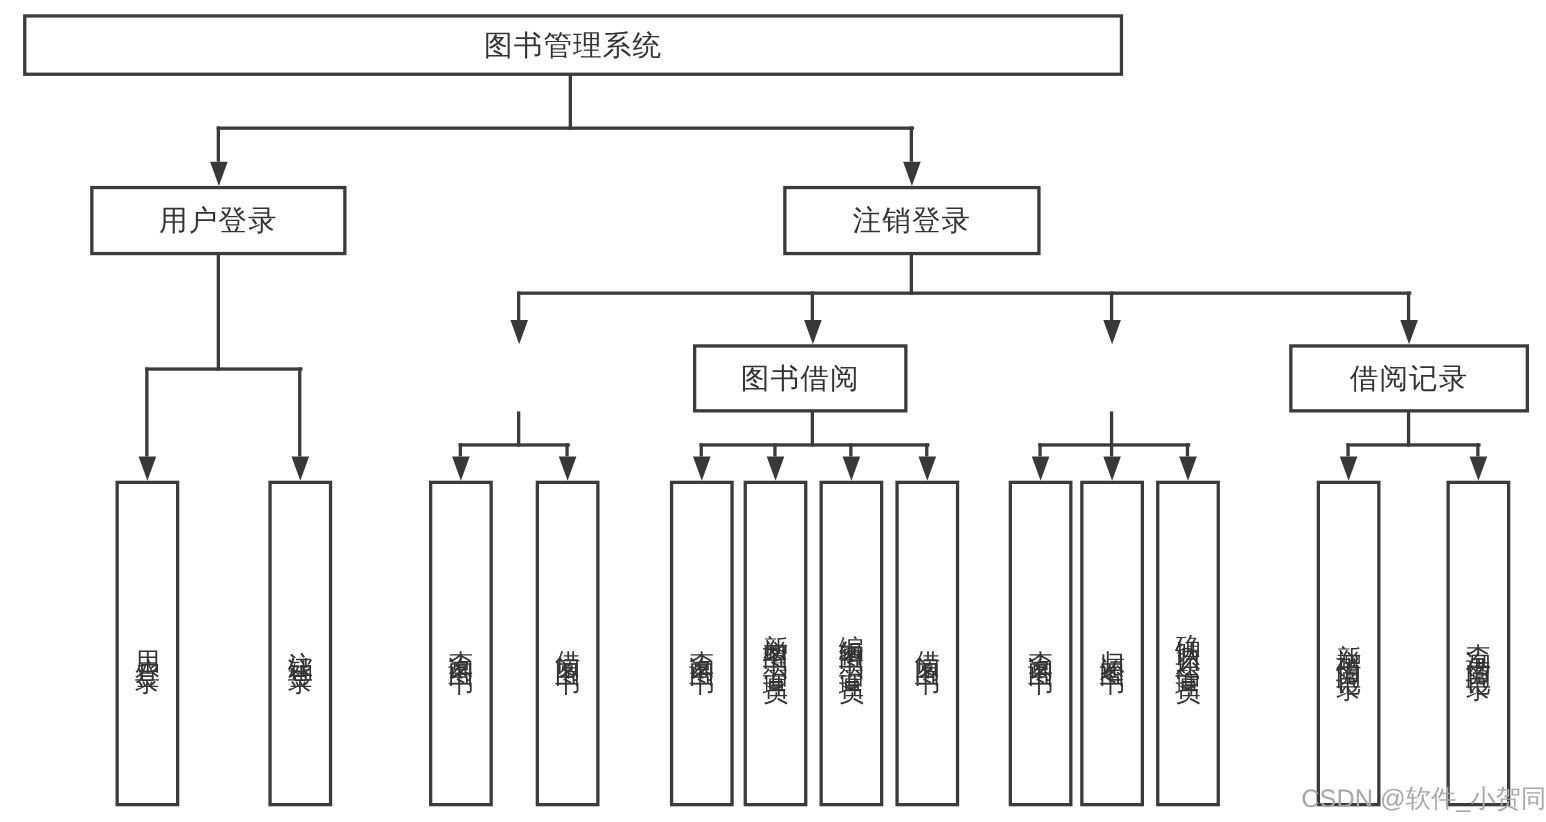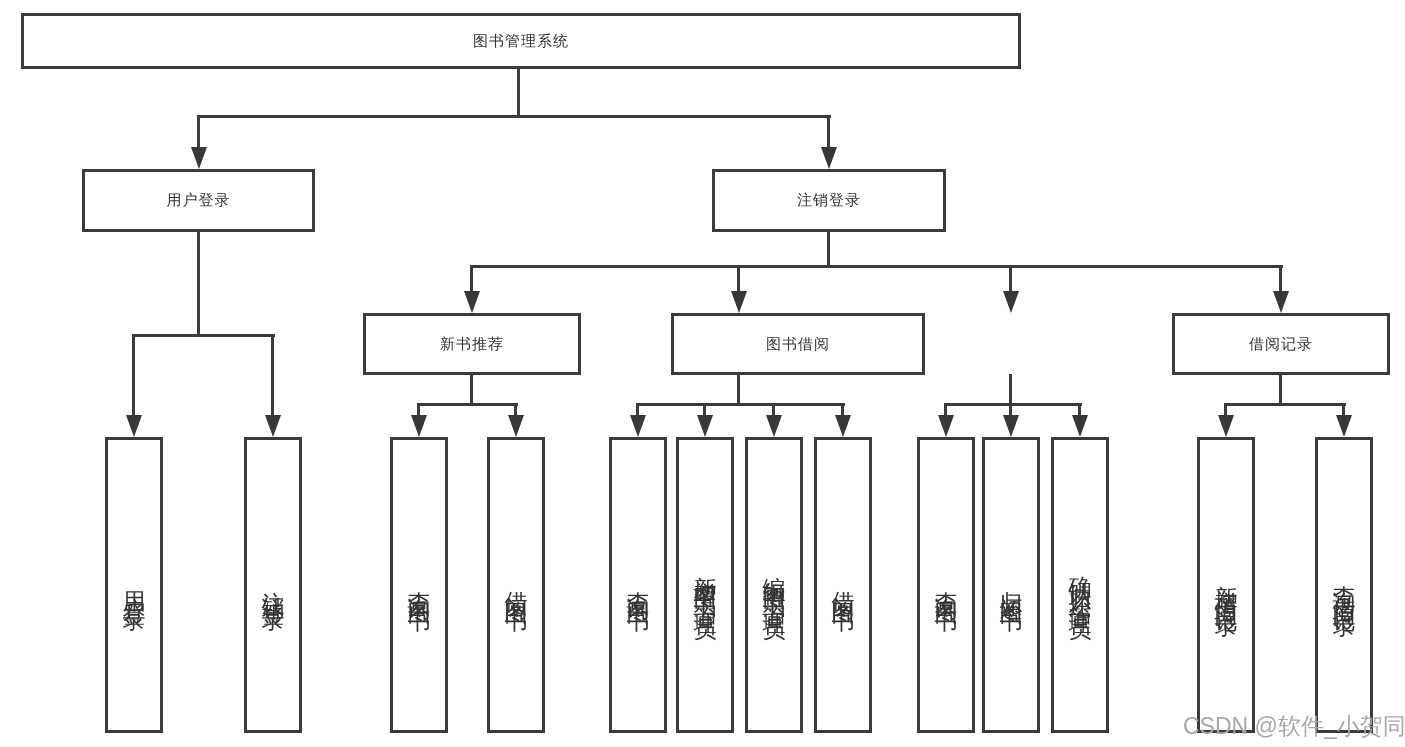--- a/index.html
+++ b/index.html
@@ -12,21 +12,21 @@
   }
   .node{
     position:absolute;
     box-sizing:border-box;
     border:3px solid #3b3b3b;
     background:#ffffff;
     display:flex;align-items:center;justify-content:center;
     color:#333333;
   }
   .hnode .lbl{
-    font-size:15px;
+    font-size:26px;
     letter-spacing:1px;
     white-space:nowrap;
   }
   .vnode .lbl{
     writing-mode:vertical-rl;
     text-orientation:mixed;
     font-size:23px;
     letter-spacing:6px;
     line-height:1;
   }
@@ -56,24 +56,21 @@
     <span class="lbl">图书管理系统</span>
   </div>
 
   <div class="node hnode" style="left:82px;top:169px;width:233px;height:63px;">
     <span class="lbl">用户登录</span>
   </div>
   <div class="node hnode" style="left:712px;top:169px;width:234px;height:63px;">
     <span class="lbl">注销登录</span>
   </div>
 
-  <div class="node hnode" style="left:363px;top:313px;width:218px;height:62px;">
-    <span class="lbl">新书推荐</span>
-  </div>
-  <div class="node hnode" style="left:630px;top:313px;width:254px;height:62px;margin-left:41px;">
+  <div class="node hnode" style="left:630px;top:313px;width:195px;height:62px;">
     <span class="lbl">图书借阅</span>
   </div>
   <div class="node hnode" style="left:1172px;top:313px;width:218px;height:62px;">
     <span class="lbl">借阅记录</span>
   </div>
 
   <div class="node vnode" style="left:105px;top:437px;width:58px;height:296px;">
     <span class="lbl">用户登录</span>
   </div>
   <div class="node vnode" style="left:244px;top:437px;width:58px;height:296px;">

